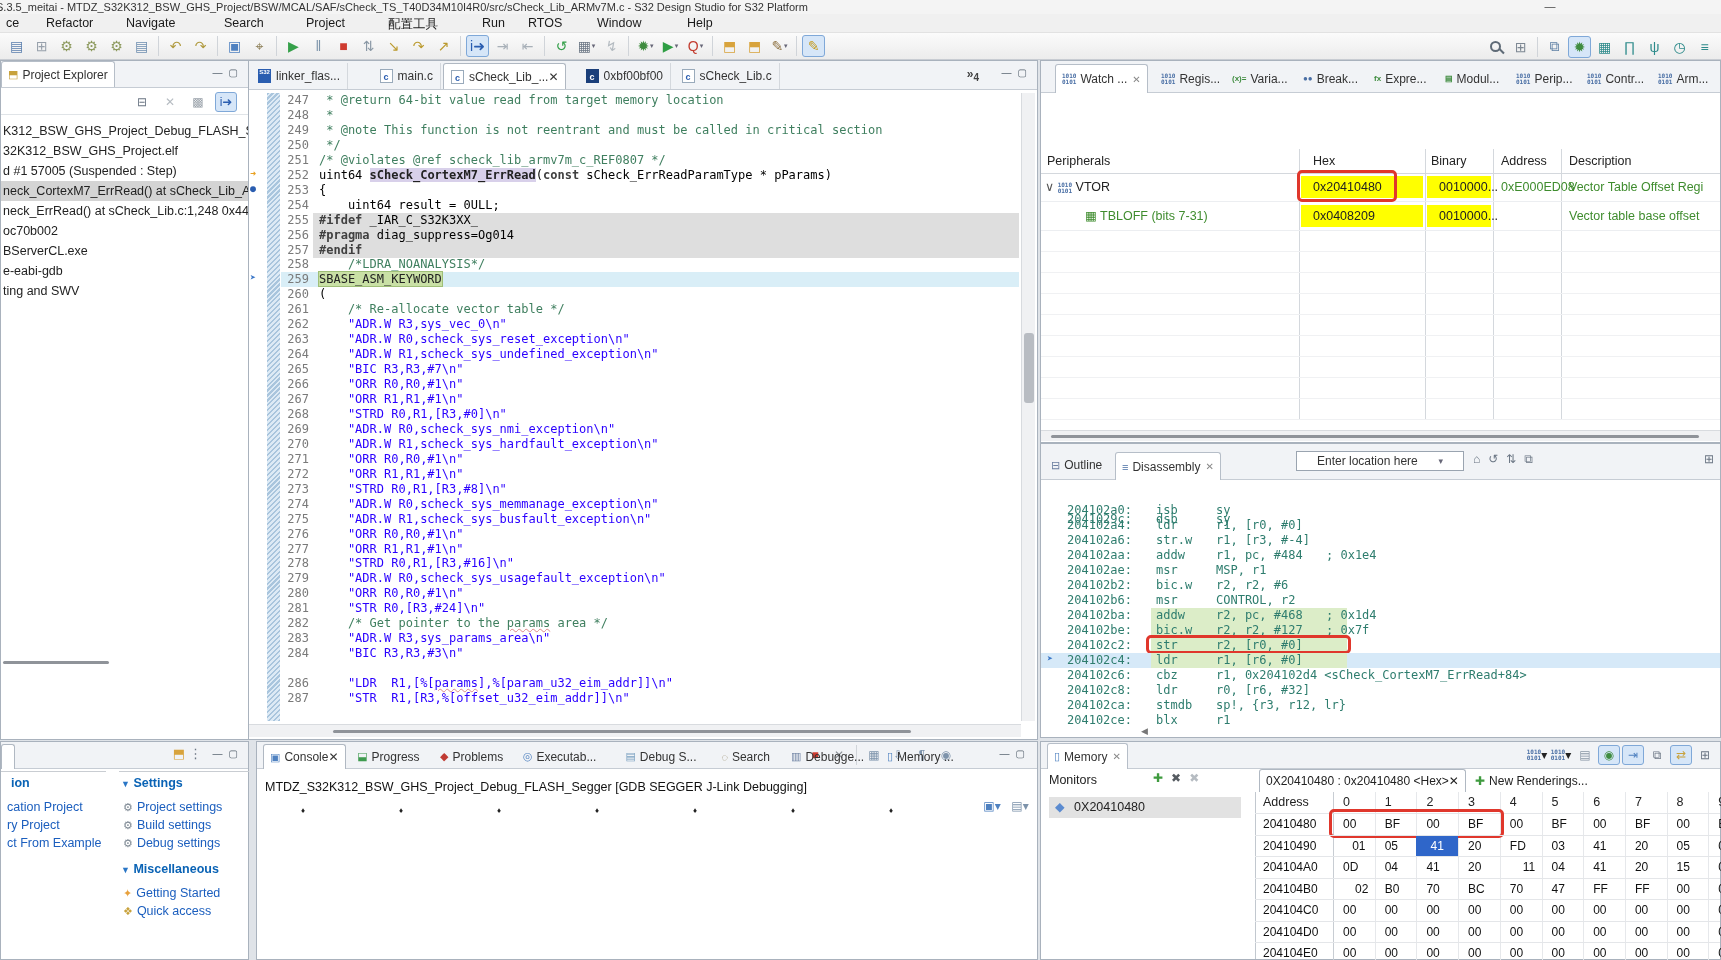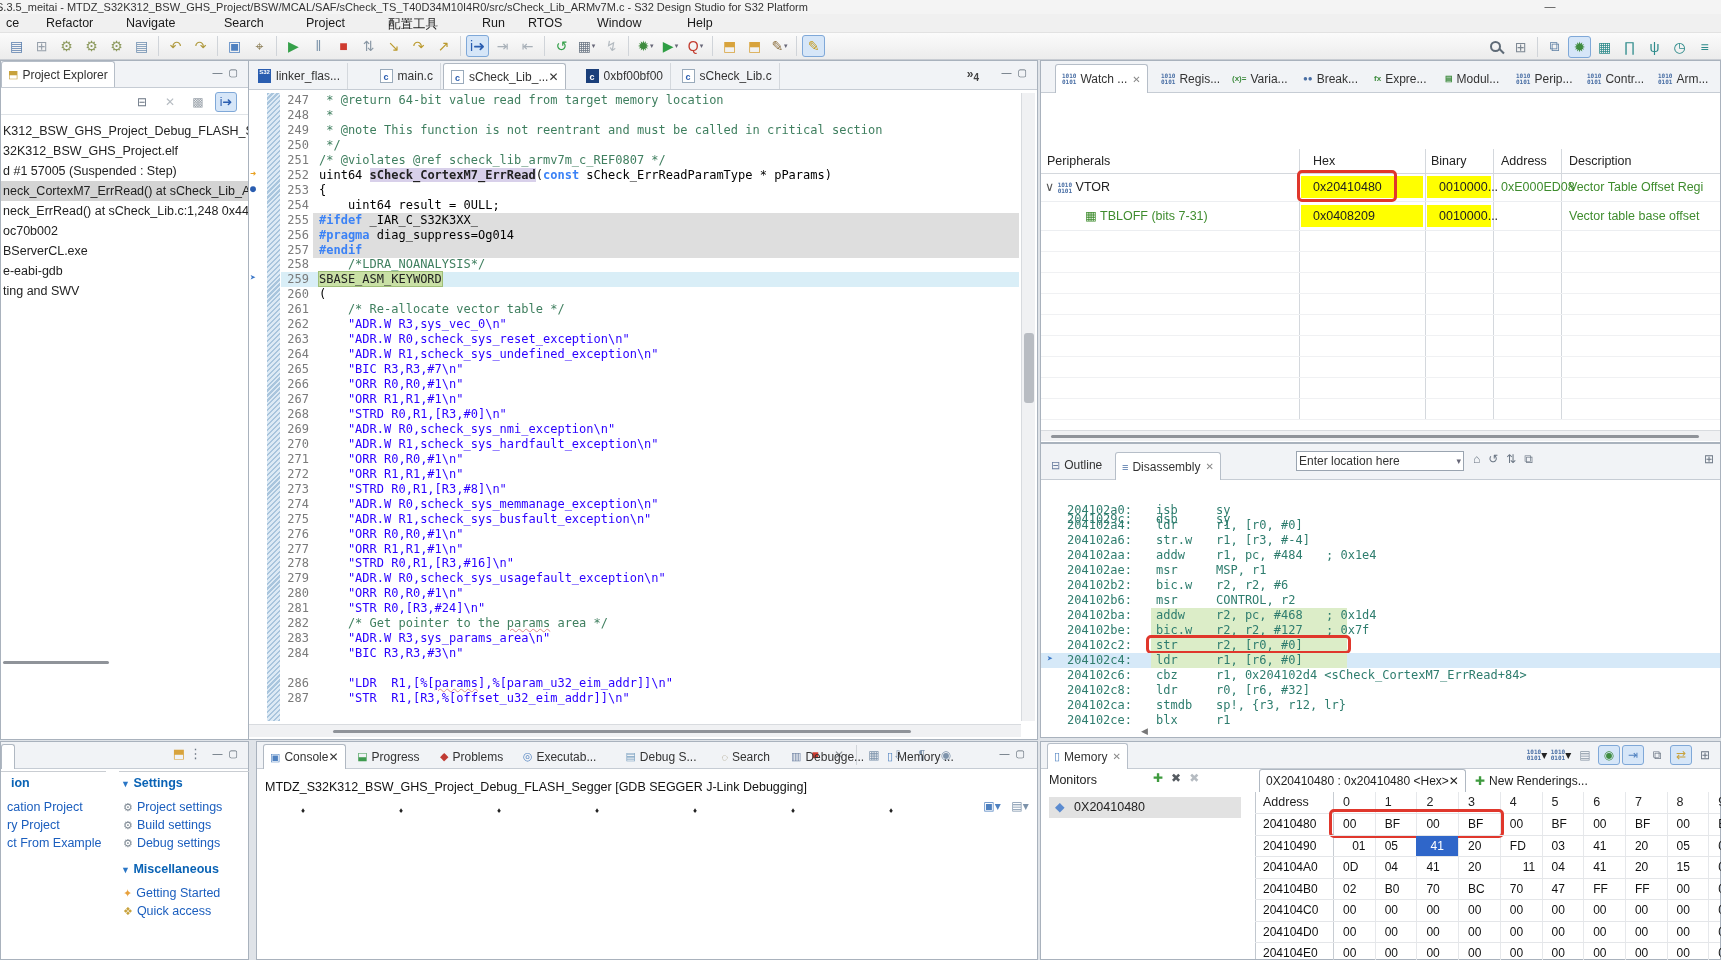--- a/index.html
+++ b/index.html
@@ -48,21 +48,21 @@
   background:repeating-linear-gradient(135deg,#a9c5dd 0px,#a9c5dd 1.5px,#ddeaf5 1.5px,#ddeaf5 3.5px); }
 .crow { position:absolute; left:0; width:770px; height:15px; white-space:pre; }
 .crow .bgfill { position:absolute; left:64px; right:0; top:0; bottom:0; }
 .bg-pp .bgfill { background:#dedede; }
 .bg-cur .bgfill { background:#d9eef7; left:32px; }
 .lnum { position:absolute; left:32px; width:28px; text-align:right; color:#7a7a7a; }
 .ltxt { position:absolute; left:70px; top:0; }
 .mark { position:absolute; left:1px; width:15px; top:0; font-size:10px; }
 .tok-c { color:#3f7f5f; }
 .tok-s { color:#2a00ff; }
-.tok-k { color:#3b82f6; font-weight:bold; }
+.tok-k { color:#404040; font-weight:bold; }
 .tok-p { color:#000; }
 .tok-occ { background:#c9e0a5; outline:1px solid #9fbf77; }
 .tok-fn { background:#d8d0ea; font-weight:bold; }
 .sq { text-decoration:underline wavy #d88; text-decoration-thickness:1px; }
 .scroll-v { position:absolute; background:#f0f1f3; border-left:1px solid #d8dbdf; }
 .thumb { position:absolute; background:#b8bcc2; border-radius:3px; }
 .scroll-h { position:absolute; background:#f0f1f3; border-top:1px solid #d8dbdf; }
 .thumb-dark { position:absolute; background:#8f9399; border-radius:2px; }
 
 
@@ -73,21 +73,21 @@
 .green { color:#3f8c2e; }
 .redbox { position:absolute; border:3px solid #e0372c; border-radius:5px; }
 .empty-row { position:absolute; left:0; right:0; height:21px; border-bottom:1px solid #f0f1f3; }
 
 
 .drow { position:absolute; left:0; width:681px; height:15px; font:12px "DejaVu Sans Mono",monospace; color:#2e7d6e; white-space:pre; }
 .drow.cur { background:#d6e9f8; }
 .dhl { position:absolute; left:110px; width:196px; top:0; bottom:0; background:#dcedc8; }
 .daddr { position:absolute; left:26px; } .dop { position:absolute; left:115px; } .darg { position:absolute; left:175px; } .dnote { position:absolute; left:285px; }
 .darr { position:absolute; left:6px; color:#3b77c8; font-size:10px; }
-.combo { position:absolute; height:20px; background:#fff; border:1px solid #9aa4b0; font-size:12px; color:#333; line-height:18px; padding:0 2px; }
+.combo { position:absolute; height:20px; background:#fff; border:1px solid #9aa4b0; font-size:12px; color:#333; line-height:18px; padding:0 20px; }
 .combo .dd { float:right; color:#667; font-size:9px; }
 
 
 .mem-col-h { position:absolute; top:50px; height:21px; line-height:21px; font-size:12.5px; color:#222; }
 .mrow { position:absolute; height:21.5px; line-height:21.5px; font-size:12px; color:#111; }
 .mcell { position:absolute; top:0; width:41.7px; }
 .mcell.sel { background:#2f66c9; color:#fff; text-align:center; }
 .gridv { position:absolute; top:50px; width:1px; background:#e6e8eb; }
 .mtab { position:absolute; top:27px; height:23px; display:flex; align-items:center; padding:0 6px; font-size:12px; white-space:nowrap; }
 .mtab.active { background:#fff; border:1px solid #b0b8c2; border-bottom:none; border-radius:3px 3px 0 0; }
@@ -504,21 +504,21 @@
           <div class="mcell" style="left: 203.1px; padding-left: 10px;">20</div>
           <div class="mcell" style="left: 244.8px; padding-left: 23px;">11</div>
           <div class="mcell" style="left: 286.5px; padding-left: 10px;">04</div>
           <div class="mcell" style="left: 328.2px; padding-left: 10px;">41</div>
           <div class="mcell" style="left: 369.9px; padding-left: 10px;">20</div>
           <div class="mcell" style="left: 411.6px; padding-left: 10px;">15</div>
           <div class="mcell" style="left: 453.3px; padding-left: 10px;">04</div>
         </div>
         <div class="mrow" style="left: 214px; right: 0px; top: 135.5px; border-top: 1px solid rgb(228, 230, 233);">
           <span style="position: absolute; left: 8px;">204104B0</span>
-          <div class="mcell" style="left: 78px; padding-left: 10px;">02</div>
+          <div class="mcell" style="left: 78px; padding-left: 22px;">02</div>
           <div class="mcell" style="left: 119.7px; padding-left: 10px;">B0</div>
           <div class="mcell" style="left: 161.4px; padding-left: 10px;">70</div>
           <div class="mcell" style="left: 203.1px; padding-left: 10px;">BC</div>
           <div class="mcell" style="left: 244.8px; padding-left: 10px;">70</div>
           <div class="mcell" style="left: 286.5px; padding-left: 10px;">47</div>
           <div class="mcell" style="left: 328.2px; padding-left: 10px;">FF</div>
           <div class="mcell" style="left: 369.9px; padding-left: 10px;">FF</div>
           <div class="mcell" style="left: 411.6px; padding-left: 10px;">00</div>
           <div class="mcell" style="left: 453.3px; padding-left: 10px;">00</div>
         </div>

